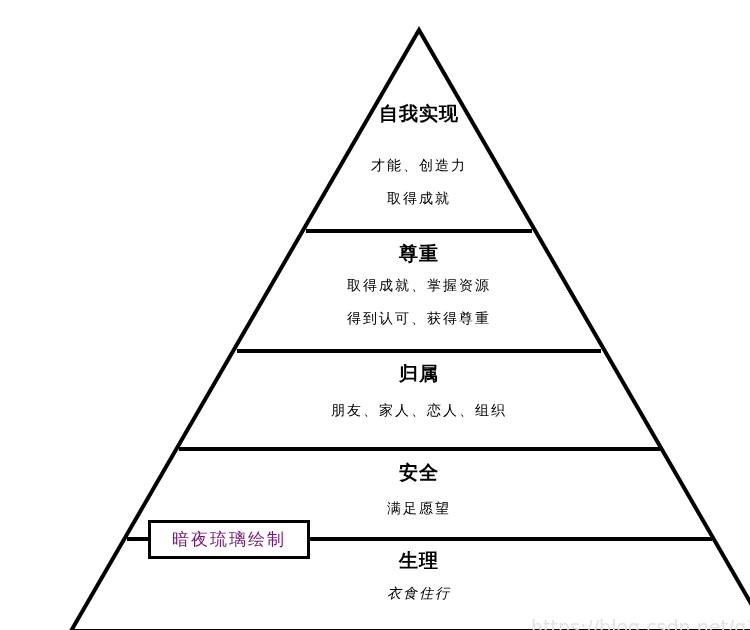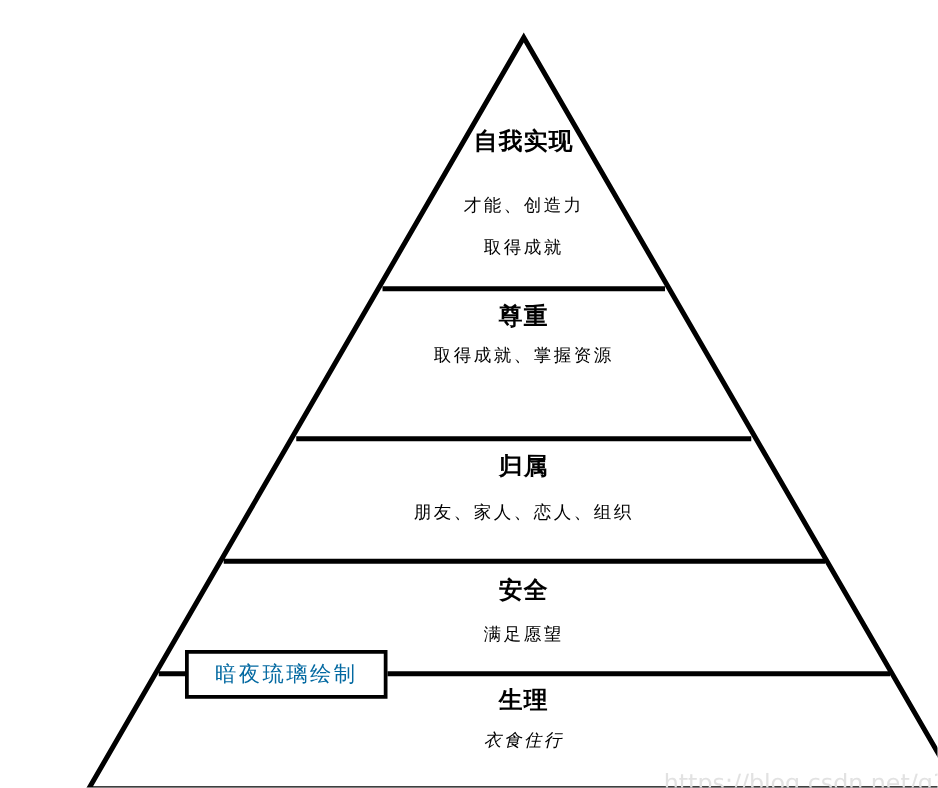--- a/index.html
+++ b/index.html
@@ -84,21 +84,21 @@
     box-sizing: border-box;
     border: 3px solid #000000;
     background: #ffffff;
     display: flex;
     align-items: center;
     justify-content: center;
   }
   #author-stamp-label {
     font-size: 17px;
     letter-spacing: 2px;
-    color: #0369a1;
+    color: #701a75;
     white-space: nowrap;
   }
 
   
   #url-watermark {
     position: absolute;
     left: 487px;
     top: 600px;
     font-family: "DejaVu Sans", "Liberation Sans", sans-serif;
     font-size: 19px;
@@ -121,20 +121,21 @@
     <line x1="135" y1="433" x2="616" y2="433" stroke="#000000" stroke-width="4"></line>
     <line x1="83" y1="523" x2="668" y2="523" stroke="#000000" stroke-width="4"></line>
   </svg>
 
   <div class="tier-text tier-title" id="tier-self-actualization-title">自我实现</div>
   <div class="tier-text tier-desc" id="tier-self-actualization-l1">才能、创造力</div>
   <div class="tier-text tier-desc" id="tier-self-actualization-l2">取得成就</div>
 
   <div class="tier-text tier-title" id="tier-esteem-title">尊重</div>
   <div class="tier-text tier-desc" id="tier-esteem-l1">取得成就、掌握资源</div>
+  <div class="tier-text tier-desc" id="tier-esteem-l2">得到认可、获得尊重</div>
 
   <div class="tier-text tier-title" id="tier-belonging-title">归属</div>
   <div class="tier-text tier-desc" id="tier-belonging-l1">朋友、家人、恋人、组织</div>
 
   <div class="tier-text tier-title" id="tier-safety-title">安全</div>
   <div class="tier-text tier-desc" id="tier-safety-l1">满足愿望</div>
 
   <div class="tier-text tier-title" id="tier-physiological-title">生理</div>
   <div class="tier-text tier-desc" id="tier-physiological-l1">衣食住行</div>
 

